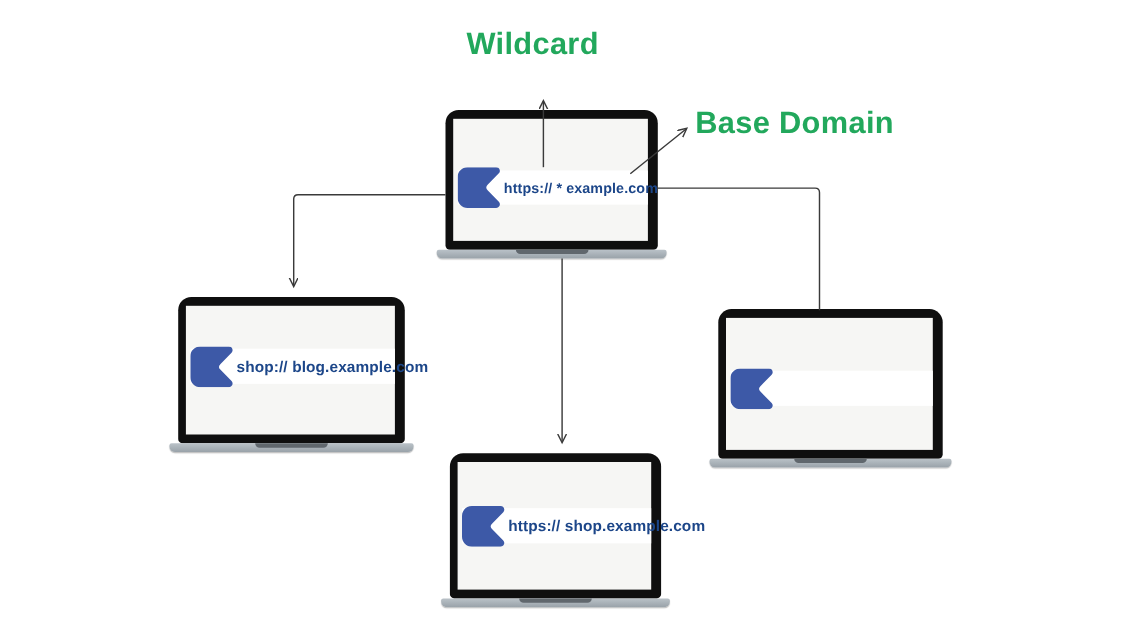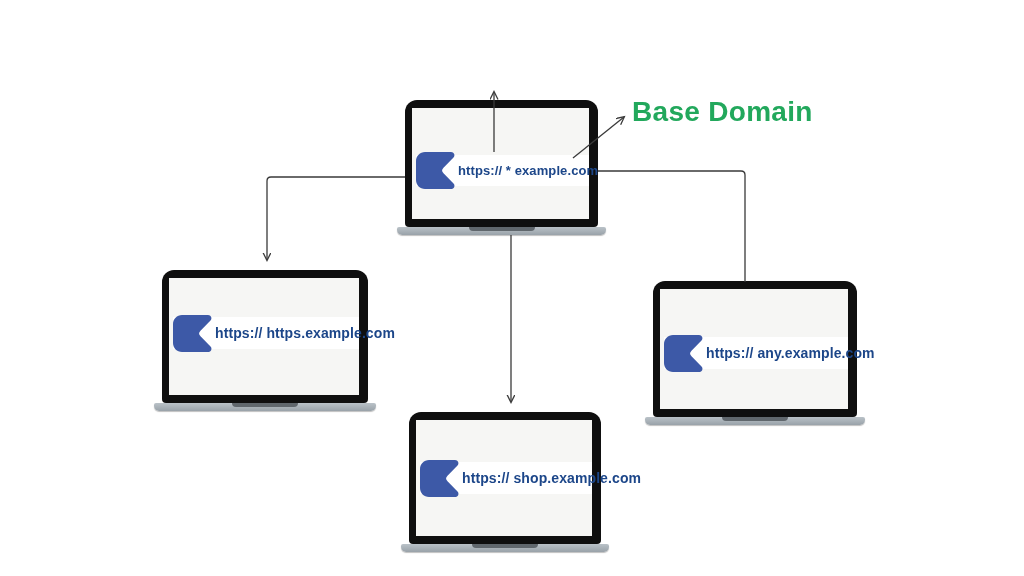--- a/index.html
+++ b/index.html
@@ -128,20 +128,21 @@
     stroke: var(--connector, #3a3a3a);
     stroke-width: 1.3;
     fill: none;
   }
 </style>
 </head>
 <body>
 
 <div class="stage">
 
+  <div class="diagram-label label-wildcard">Wildcard</div>
   <div class="diagram-label label-basedomain">Base Domain</div>
 
   <div class="laptop laptop-top">
     <div class="lap-body">
       <div class="lap-screen">
         <div class="urlbar">
           <span class="tag-icon">
             <svg viewBox="0 0 40 37" aria-hidden="true">
               <path class="tag-shape" d="M9 0 H35 C38 0 39.6 3.4 37.5 5.6 L27.5 15.8 C25.6 17.8 25.6 19.2 27.5 21.2 L37.5 31.4 C39.6 33.6 38 37 35 37 H9 C4 37 0 33 0 28 V9 C0 4 4 0 9 0 Z"></path>
             </svg>
@@ -157,21 +158,21 @@
 
   <div class="laptop laptop-left">
     <div class="lap-body">
       <div class="lap-screen">
         <div class="urlbar">
           <span class="tag-icon">
             <svg viewBox="0 0 40 37" aria-hidden="true">
               <path class="tag-shape" d="M9 0 H35 C38 0 39.6 3.4 37.5 5.6 L27.5 15.8 C25.6 17.8 25.6 19.2 27.5 21.2 L37.5 31.4 C39.6 33.6 38 37 35 37 H9 C4 37 0 33 0 28 V9 C0 4 4 0 9 0 Z"></path>
             </svg>
           </span>
-          <span class="url-text">https:// https.example.com</span>
+          <span class="url-text">shop:// blog.example.com</span>
         </div>
       </div>
     </div>
     <div class="lap-base">
         <div class="base-notch"></div>
       </div>
   </div>
 
   <div class="laptop laptop-center">
     <div class="lap-body">
@@ -193,21 +194,20 @@
 
   <div class="laptop laptop-right">
     <div class="lap-body">
       <div class="lap-screen">
         <div class="urlbar">
           <span class="tag-icon">
             <svg viewBox="0 0 40 37" aria-hidden="true">
               <path class="tag-shape" d="M9 0 H35 C38 0 39.6 3.4 37.5 5.6 L27.5 15.8 C25.6 17.8 25.6 19.2 27.5 21.2 L37.5 31.4 C39.6 33.6 38 37 35 37 H9 C4 37 0 33 0 28 V9 C0 4 4 0 9 0 Z"></path>
             </svg>
           </span>
-          <span class="url-text">https:// any.example.com</span>
         </div>
       </div>
     </div>
     <div class="lap-base">
         <div class="base-notch"></div>
       </div>
   </div>
 
   <svg class="connector-layer" width="1024" height="576" viewBox="0 0 1024 576" xmlns="http://www.w3.org/2000/svg">
     <defs>

